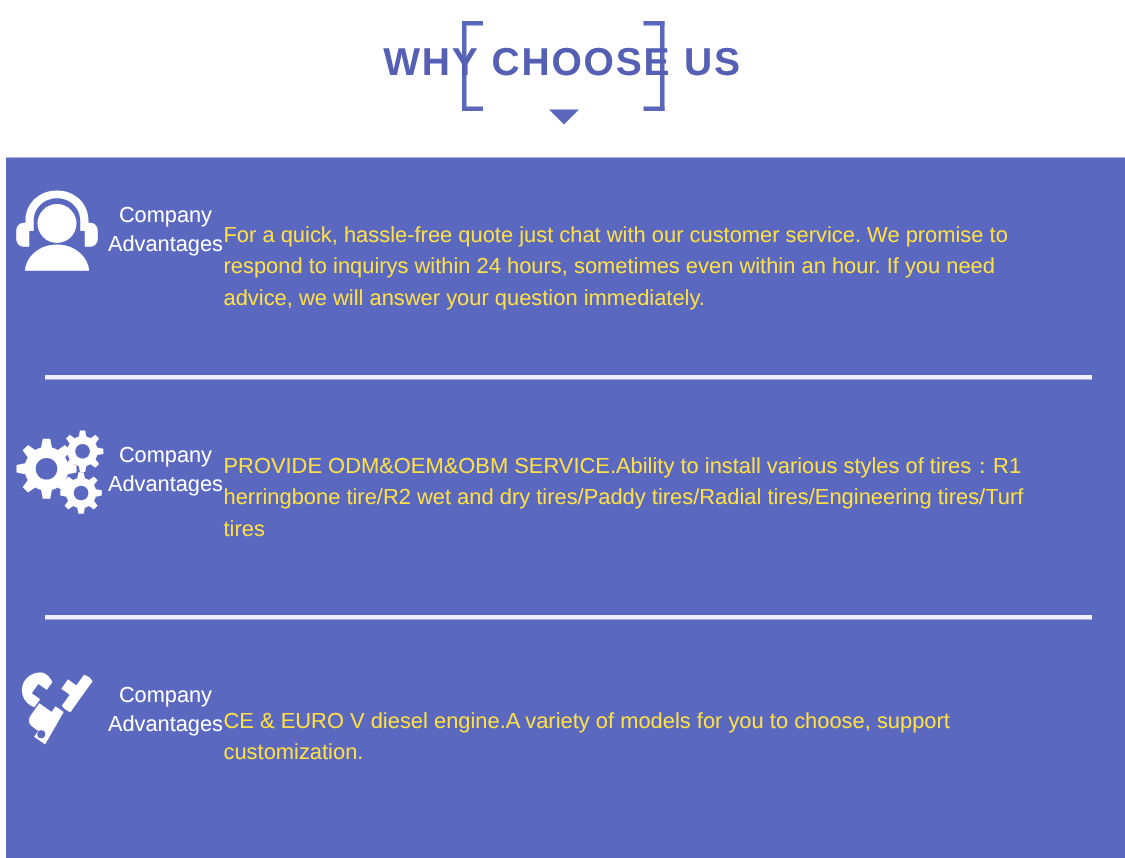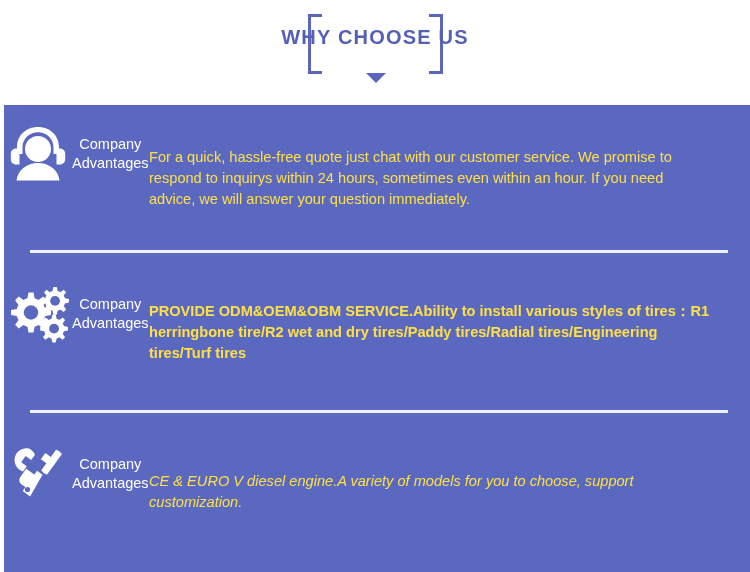--- a/index.html
+++ b/index.html
@@ -93,21 +93,21 @@
     border-left: 10px solid transparent;
     border-right: 10px solid transparent;
     border-top: 10px solid #5b67bb;
   }
   .page-title {
     position: absolute;
     left: 0;
     top: 26px;
     width: 750px;
     text-align: center;
-    font-size: 20px;
+    font-size: 26px;
     font-weight: bold;
     letter-spacing: 1.2px;
     color: #5560b5;
     white-space: nowrap;
   }
 
   
   .panel {
     position: absolute;
     left: 4px;
@@ -152,22 +152,22 @@
     line-height: 19px;
     white-space: pre-line;
   }
 
   .text-col {
     flex: 1 1 auto;
     padding-top: 30px;
     padding-right: 28px;
     box-sizing: border-box;
   }
-  .row-2 .text-col { padding-top: 24px; font-weight: bold; }
-  .row-3 .text-col { padding-top: 34px; font-style: italic; }
+  .row-2 .text-col { padding-top: 24px; }
+  .row-3 .text-col { padding-top: 34px; }
   .body-text {
     color: #fde047;
     font-size: 14.6px;
     line-height: 21px;
     margin: 12px;
   }
 
   .divider {
     position: absolute;
     left: 26px;

